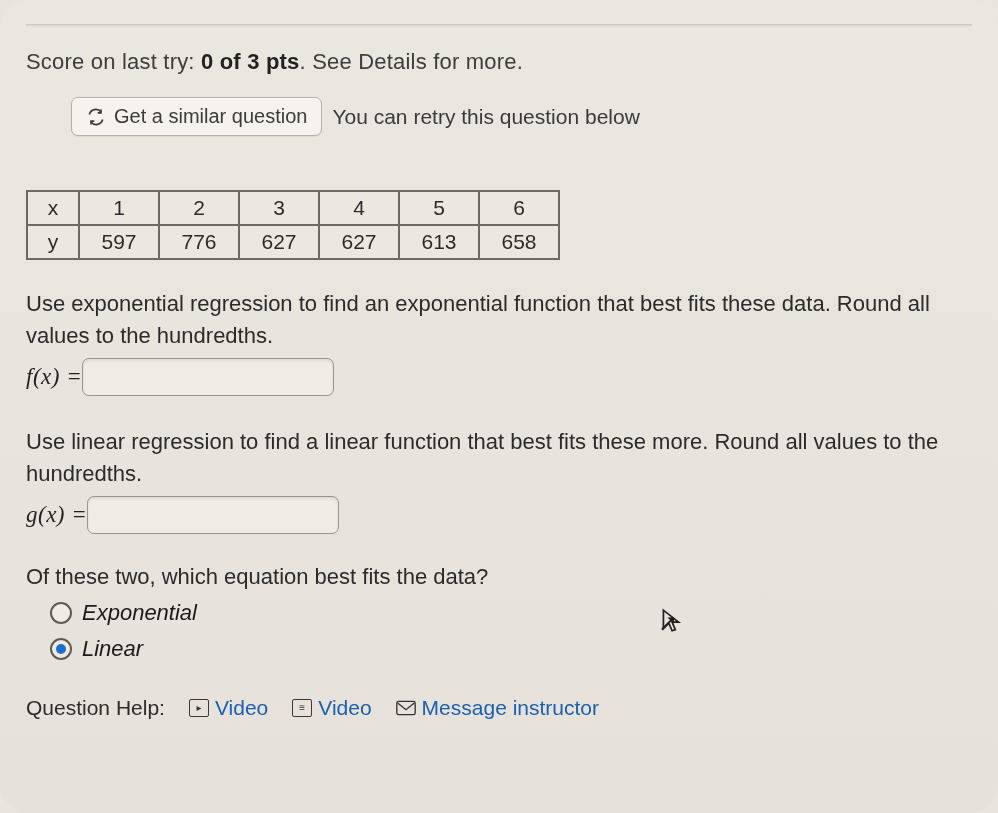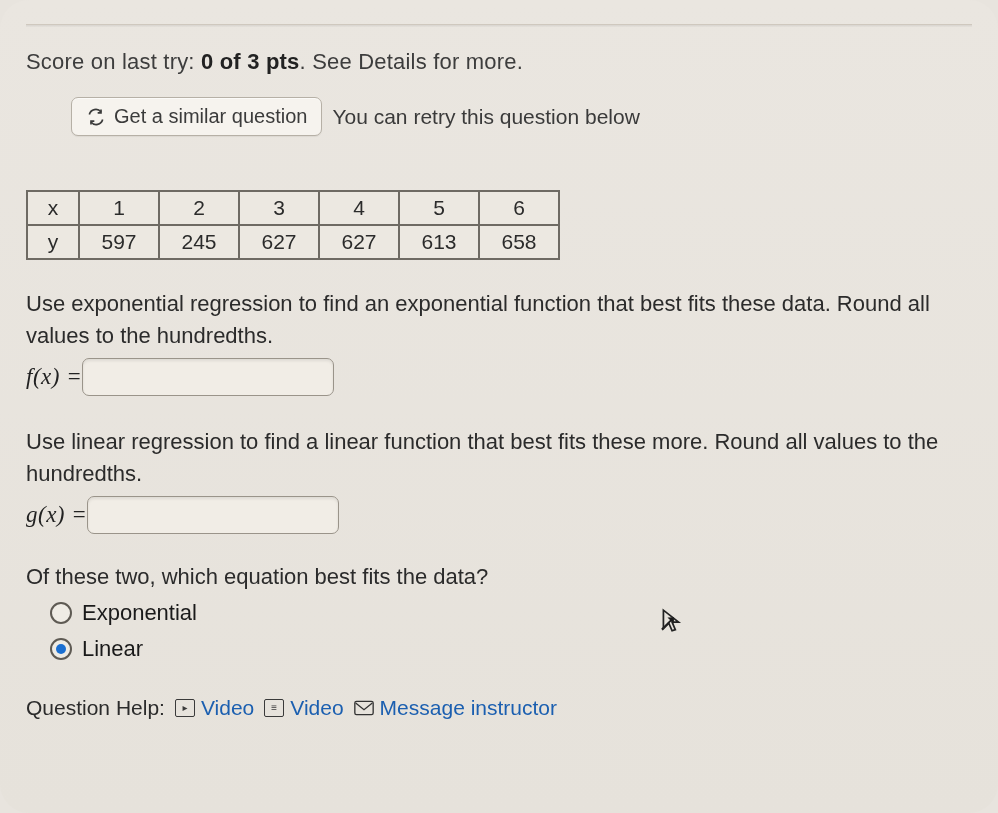--- a/index.html
+++ b/index.html
@@ -118,20 +118,21 @@
   }
   .options {
     margin-left: 24px;
     font-size: 22px;
   }
   .opt {
     display: flex;
     align-items: center;
     gap: 10px;
     margin: 10px 0;
+    font-style: italic;
   }
   .radio {
     width: 18px;
     height: 18px;
     border: 2px solid #5e5a53;
     border-radius: 50%;
     display: inline-flex;
     align-items: center;
     justify-content: center;
     background: #efece5;
@@ -144,21 +145,21 @@
     background: #1b6fd1;
     border-radius: 50%;
     display: block;
   }
   .help-row {
     margin-top: 34px;
     font-size: 21px;
     color: #2b2b2b;
     display: flex;
     align-items: center;
-    gap: 10px;
+    gap: 24px;
     flex-wrap: wrap;
   }
   .help-row .link {
     color: #1b5fb0;
     display: inline-flex;
     align-items: center;
     gap: 6px;
     cursor: pointer;
   }
   .icon-box {
@@ -214,21 +215,21 @@
       <td>1</td>
       <td>2</td>
       <td>3</td>
       <td>4</td>
       <td>5</td>
       <td>6</td>
     </tr>
     <tr>
       <th>y</th>
       <td>597</td>
-      <td>245</td>
+      <td>776</td>
       <td>627</td>
       <td>627</td>
       <td>613</td>
       <td>658</td>
     </tr>
   </tbody>
     </table>
 
   <p class="para">Use exponential regression to find an exponential function that best fits these data. Round all values to the hundredths.</p>
   <div class="eqrow">

